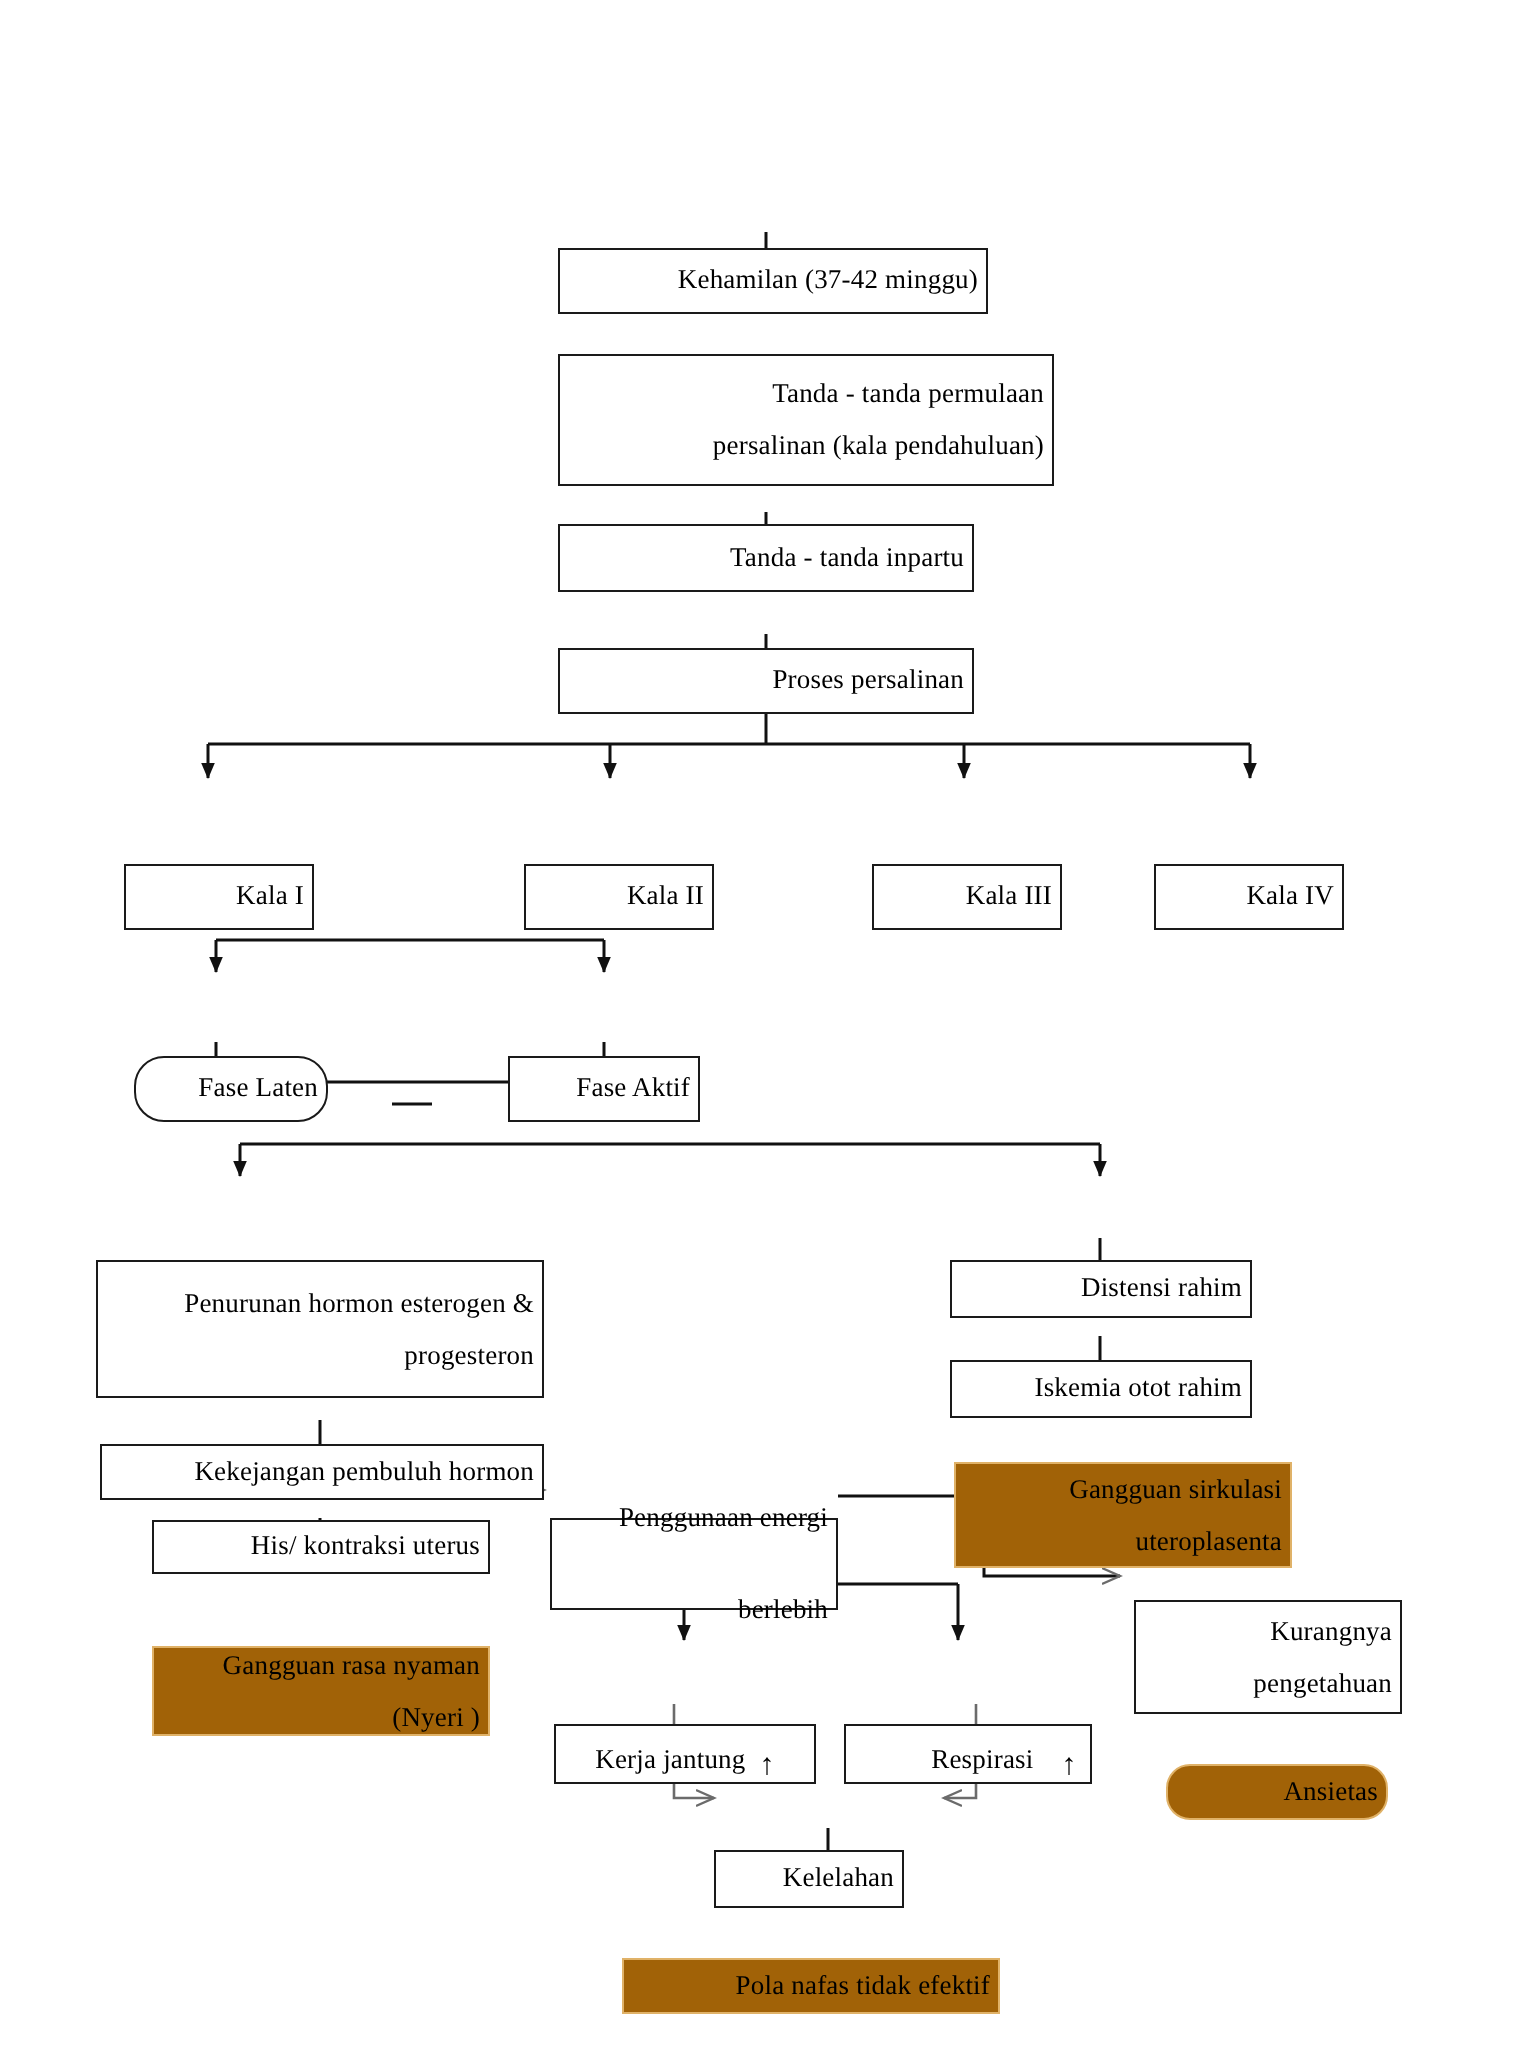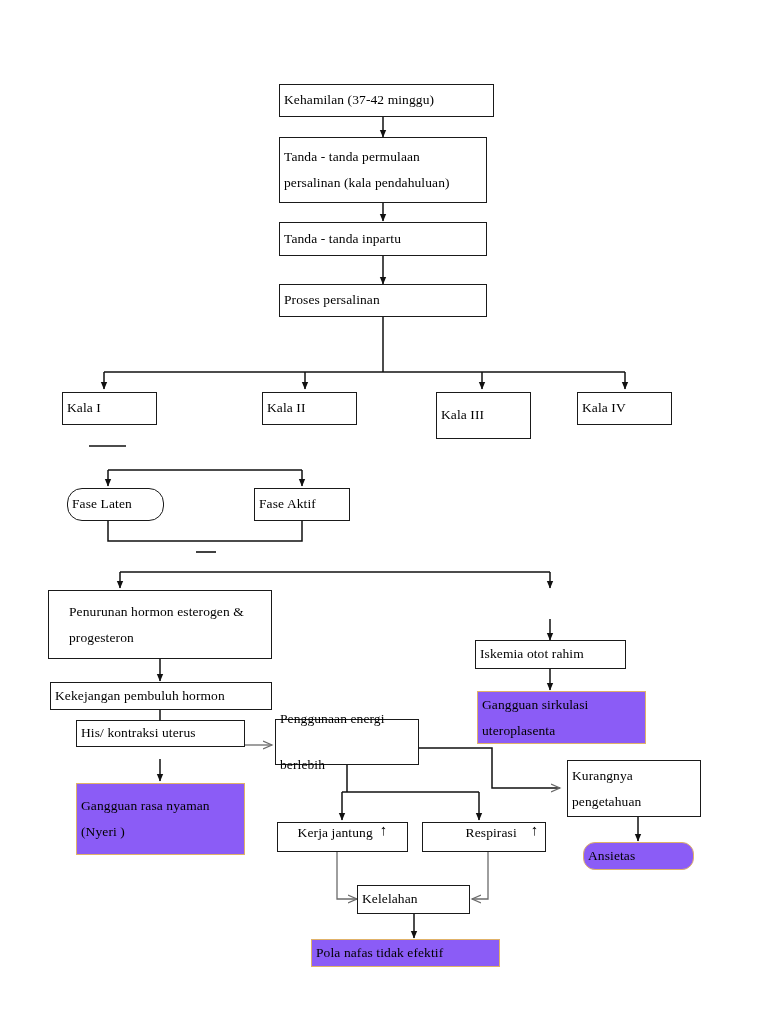--- a/index.html
+++ b/index.html
@@ -23,31 +23,32 @@
     width: 768px;
     height: 1024px;
   }
   .node {
     position: absolute;
     box-sizing: border-box;
     border: 1.6px solid #1a1a1a;
     background: #ffffff;
     display: flex;
     flex-direction: column;
-    align-items: flex-start;
+    align-items: flex-end;
     justify-content: center;
     text-align: center;
     font-size: 13.5px;
     line-height: 1.55;
     letter-spacing: 0.1px;
     white-space: pre-line;
     padding: 0 4px;
+    margin-top: 40px;
   }
   .node.orange {
-    background: #8b5cf6;
+    background: #a16207;
     border: 1.4px solid #e0b268;
   }
   .node.two-line {
     line-height: 1.9;
   }
   svg#edges {
     position: absolute;
     left: 0;
     top: 0;
     width: 768px;
@@ -141,42 +142,42 @@
 
     <path class="ln-thin" d="M488,852 L488,899 L472,899" marker-end="url(#ah-thin)"></path>
 
     <path class="ln" d="M414,914 L414,938" marker-end="url(#ah)"></path>
   </svg>
 
   <div class="node" style="left:279px; top:84px; width:215px; height:33px;">
     <span>Kehamilan (37-42 minggu)</span>
   </div>
 
-  <div class="node two-line" style="left:279px; top:137px; width:208px; height:66px;">
+  <div class="node two-line" style="left:279px; top:137px; width:248px; height:66px;">
     <span>Tanda - tanda permulaan</span>
     <span>persalinan (kala pendahuluan)</span>
   </div>
 
   <div class="node" style="left:279px; top:222px; width:208px; height:34px;">
     <span>Tanda - tanda inpartu</span>
   </div>
 
   <div class="node" style="left:279px; top:284px; width:208px; height:33px;">
     <span>Proses persalinan</span>
   </div>
 
   <div class="node" style="left:62px; top:392px; width:95px; height:33px;">
     <span>Kala I</span>
   </div>
 
   <div class="node" style="left:262px; top:392px; width:95px; height:33px;">
     <span>Kala II</span>
   </div>
 
-  <div class="node" style="left:436px; top:392px; width:95px; height:47px;">
+  <div class="node" style="left:436px; top:392px; width:95px; height:33px;">
     <span>Kala III</span>
   </div>
 
   <div class="node" style="left:577px; top:392px; width:95px; height:33px;">
     <span>Kala IV</span>
   </div>
 
   <div class="node" style="left:67px; top:488px; width:97px; height:33px;border-radius:15px;">
     <span>Fase Laten</span>
   </div>
@@ -191,25 +192,28 @@
   </div>
 
   <div class="node" style="left:50px; top:682px; width:222px; height:28px;">
     <span>Kekejangan pembuluh hormon</span>
   </div>
 
   <div class="node" style="left:76px; top:720px; width:169px; height:27px;font-family:Liberation Serif, serif;">
     <span>His/ kontraksi uterus</span>
   </div>
 
-  <div class="node orange two-line" style="left:76px; top:783px; width:169px; height:72px;">
+  <div class="node orange two-line" style="left:76px; top:783px; width:169px; height:45px;">
     <span>Gangguan rasa nyaman</span>
     <span>(Nyeri )</span>
   </div>
 
+  <div class="node" style="left:475px; top:590px; width:151px; height:29px;">
+    <span>Distensi rahim</span>
+  </div>
 
   <div class="node" style="left:475px; top:640px; width:151px; height:29px;">
     <span>Iskemia otot rahim</span>
   </div>
 
   <div class="node orange two-line" style="left:477px; top:691px; width:169px; height:53px;">
     <span>Gangguan sirkulasi</span>
     <span>uteroplasenta</span>
   </div>
 
@@ -230,21 +234,21 @@
   <div class="node" style="left:277px; top:822px; width:131px; height:30px; flex-direction:row; gap:7px;">
     <span>Kerja jantung</span>
     <span class="arrowglyph">↑</span>
   </div>
 
   <div class="node" style="left:422px; top:822px; width:124px; height:30px; flex-direction:row; gap:14px;padding-left:40px;">
     <span>Respirasi</span>
     <span class="arrowglyph">↑</span>
   </div>
 
-  <div class="node" style="left:357px; top:885px; width:113px; height:29px;">
+  <div class="node" style="left:357px; top:885px; width:95px; height:29px;">
     <span>Kelelahan</span>
   </div>
 
   <div class="node orange" style="left:311px; top:939px; width:189px; height:28px;">
     <span>Pola nafas tidak efektif</span>
   </div>
 
 </div>
 
 </body></html>

